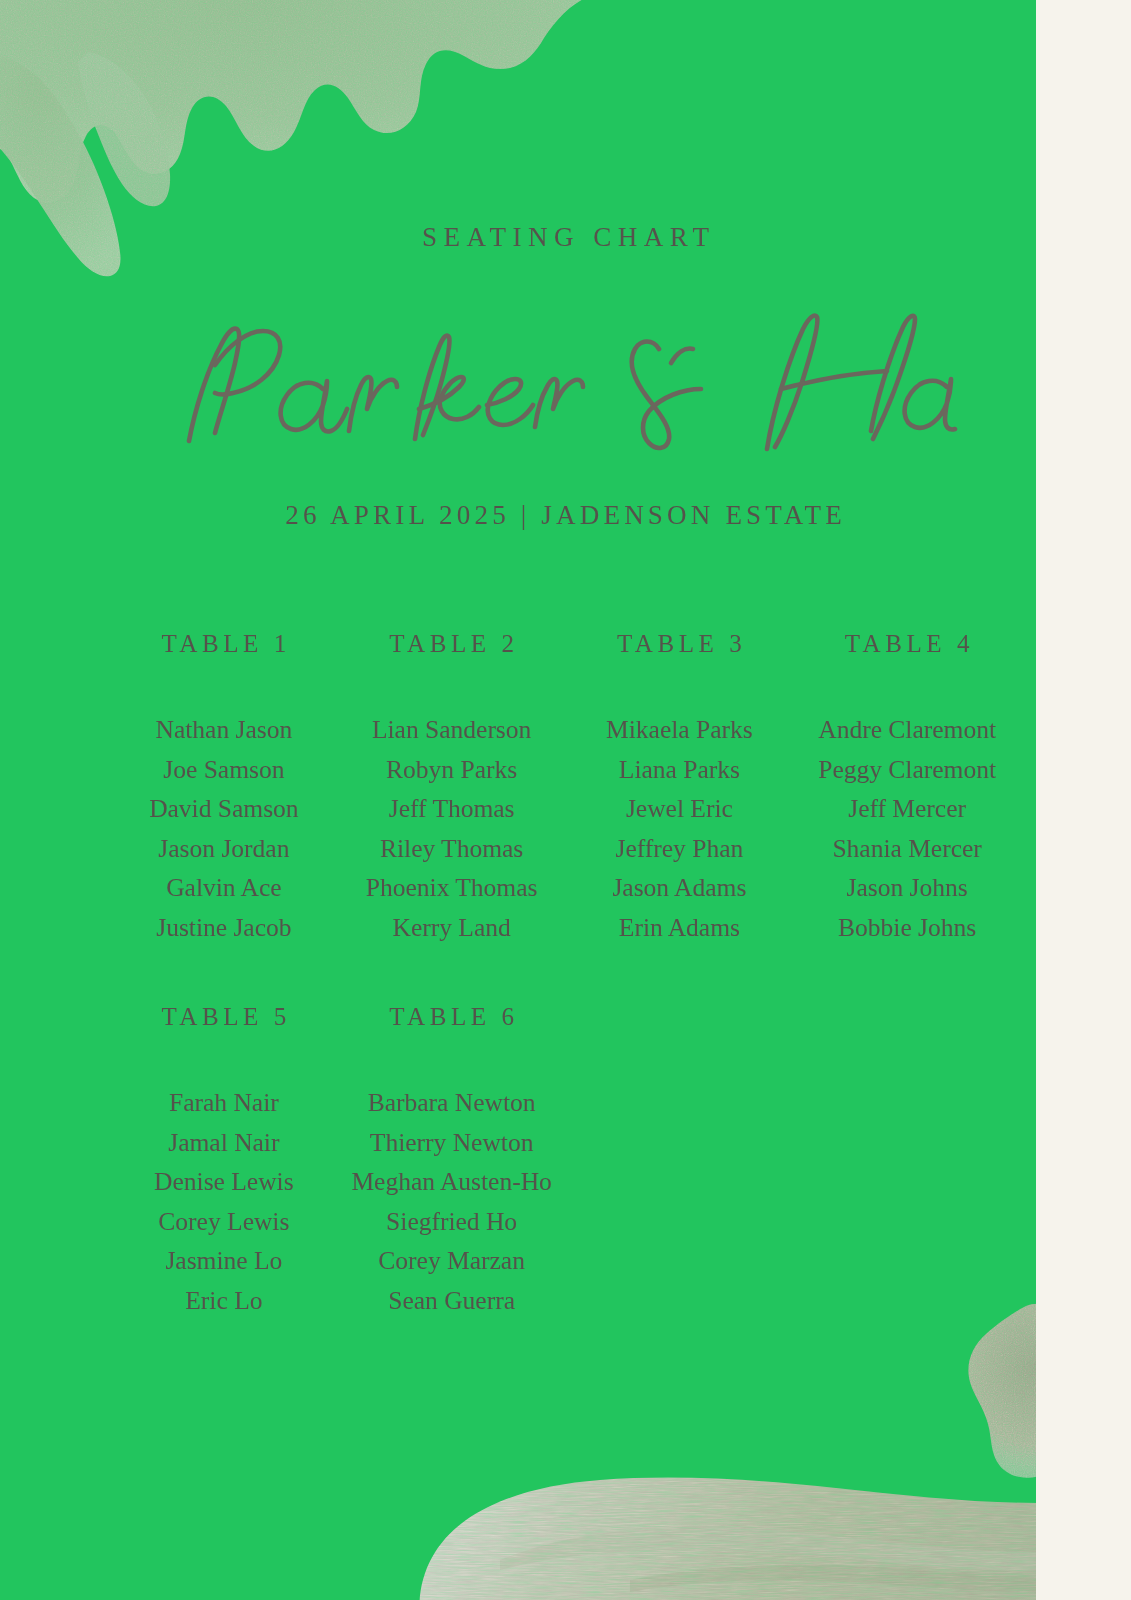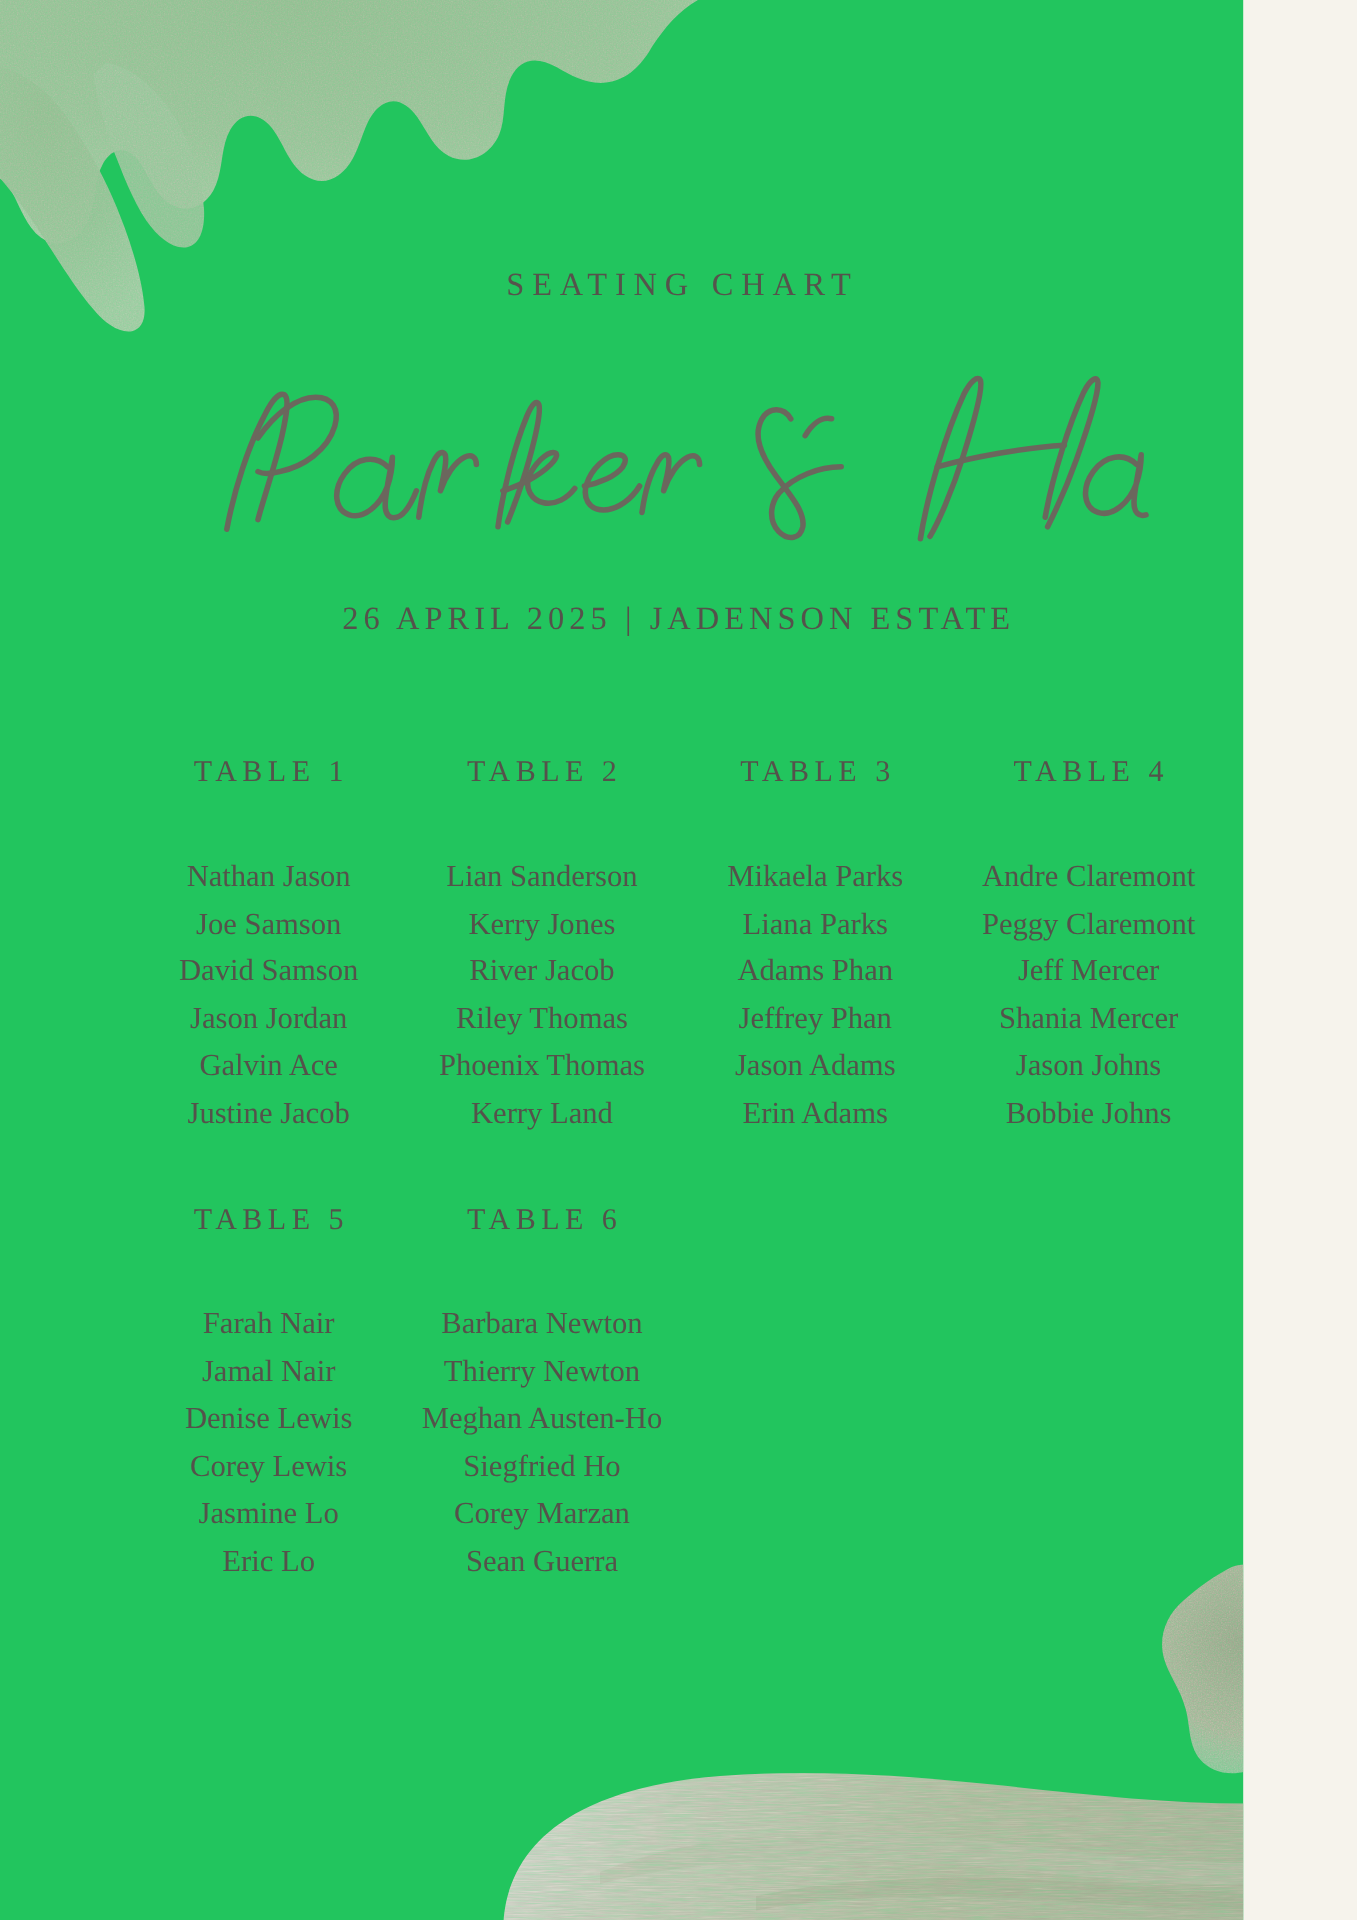--- a/index.html
+++ b/index.html
@@ -338,34 +338,34 @@
           <li class="guest-name">Jason Jordan</li>
           <li class="guest-name">Galvin Ace</li>
           <li class="guest-name">Justine Jacob</li>
         </ul>
       </div>
 
       <div class="table-block">
         <div class="table-title">TABLE 2</div>
         <ul class="guest-list">
           <li class="guest-name">Lian Sanderson</li>
-          <li class="guest-name">Kerry Jones</li>
-          <li class="guest-name">River Jacob</li>
+          <li class="guest-name">Robyn Parks</li>
+          <li class="guest-name">Jeff Thomas</li>
           <li class="guest-name">Riley Thomas</li>
           <li class="guest-name">Phoenix Thomas</li>
           <li class="guest-name">Kerry Land</li>
         </ul>
       </div>
 
       <div class="table-block">
         <div class="table-title">TABLE 3</div>
         <ul class="guest-list">
           <li class="guest-name">Mikaela Parks</li>
           <li class="guest-name">Liana Parks</li>
-          <li class="guest-name">Adams Phan</li>
+          <li class="guest-name">Jewel Eric</li>
           <li class="guest-name">Jeffrey Phan</li>
           <li class="guest-name">Jason Adams</li>
           <li class="guest-name">Erin Adams</li>
         </ul>
       </div>
 
       <div class="table-block">
         <div class="table-title">TABLE 4</div>
         <ul class="guest-list">
           <li class="guest-name">Andre Claremont</li>

